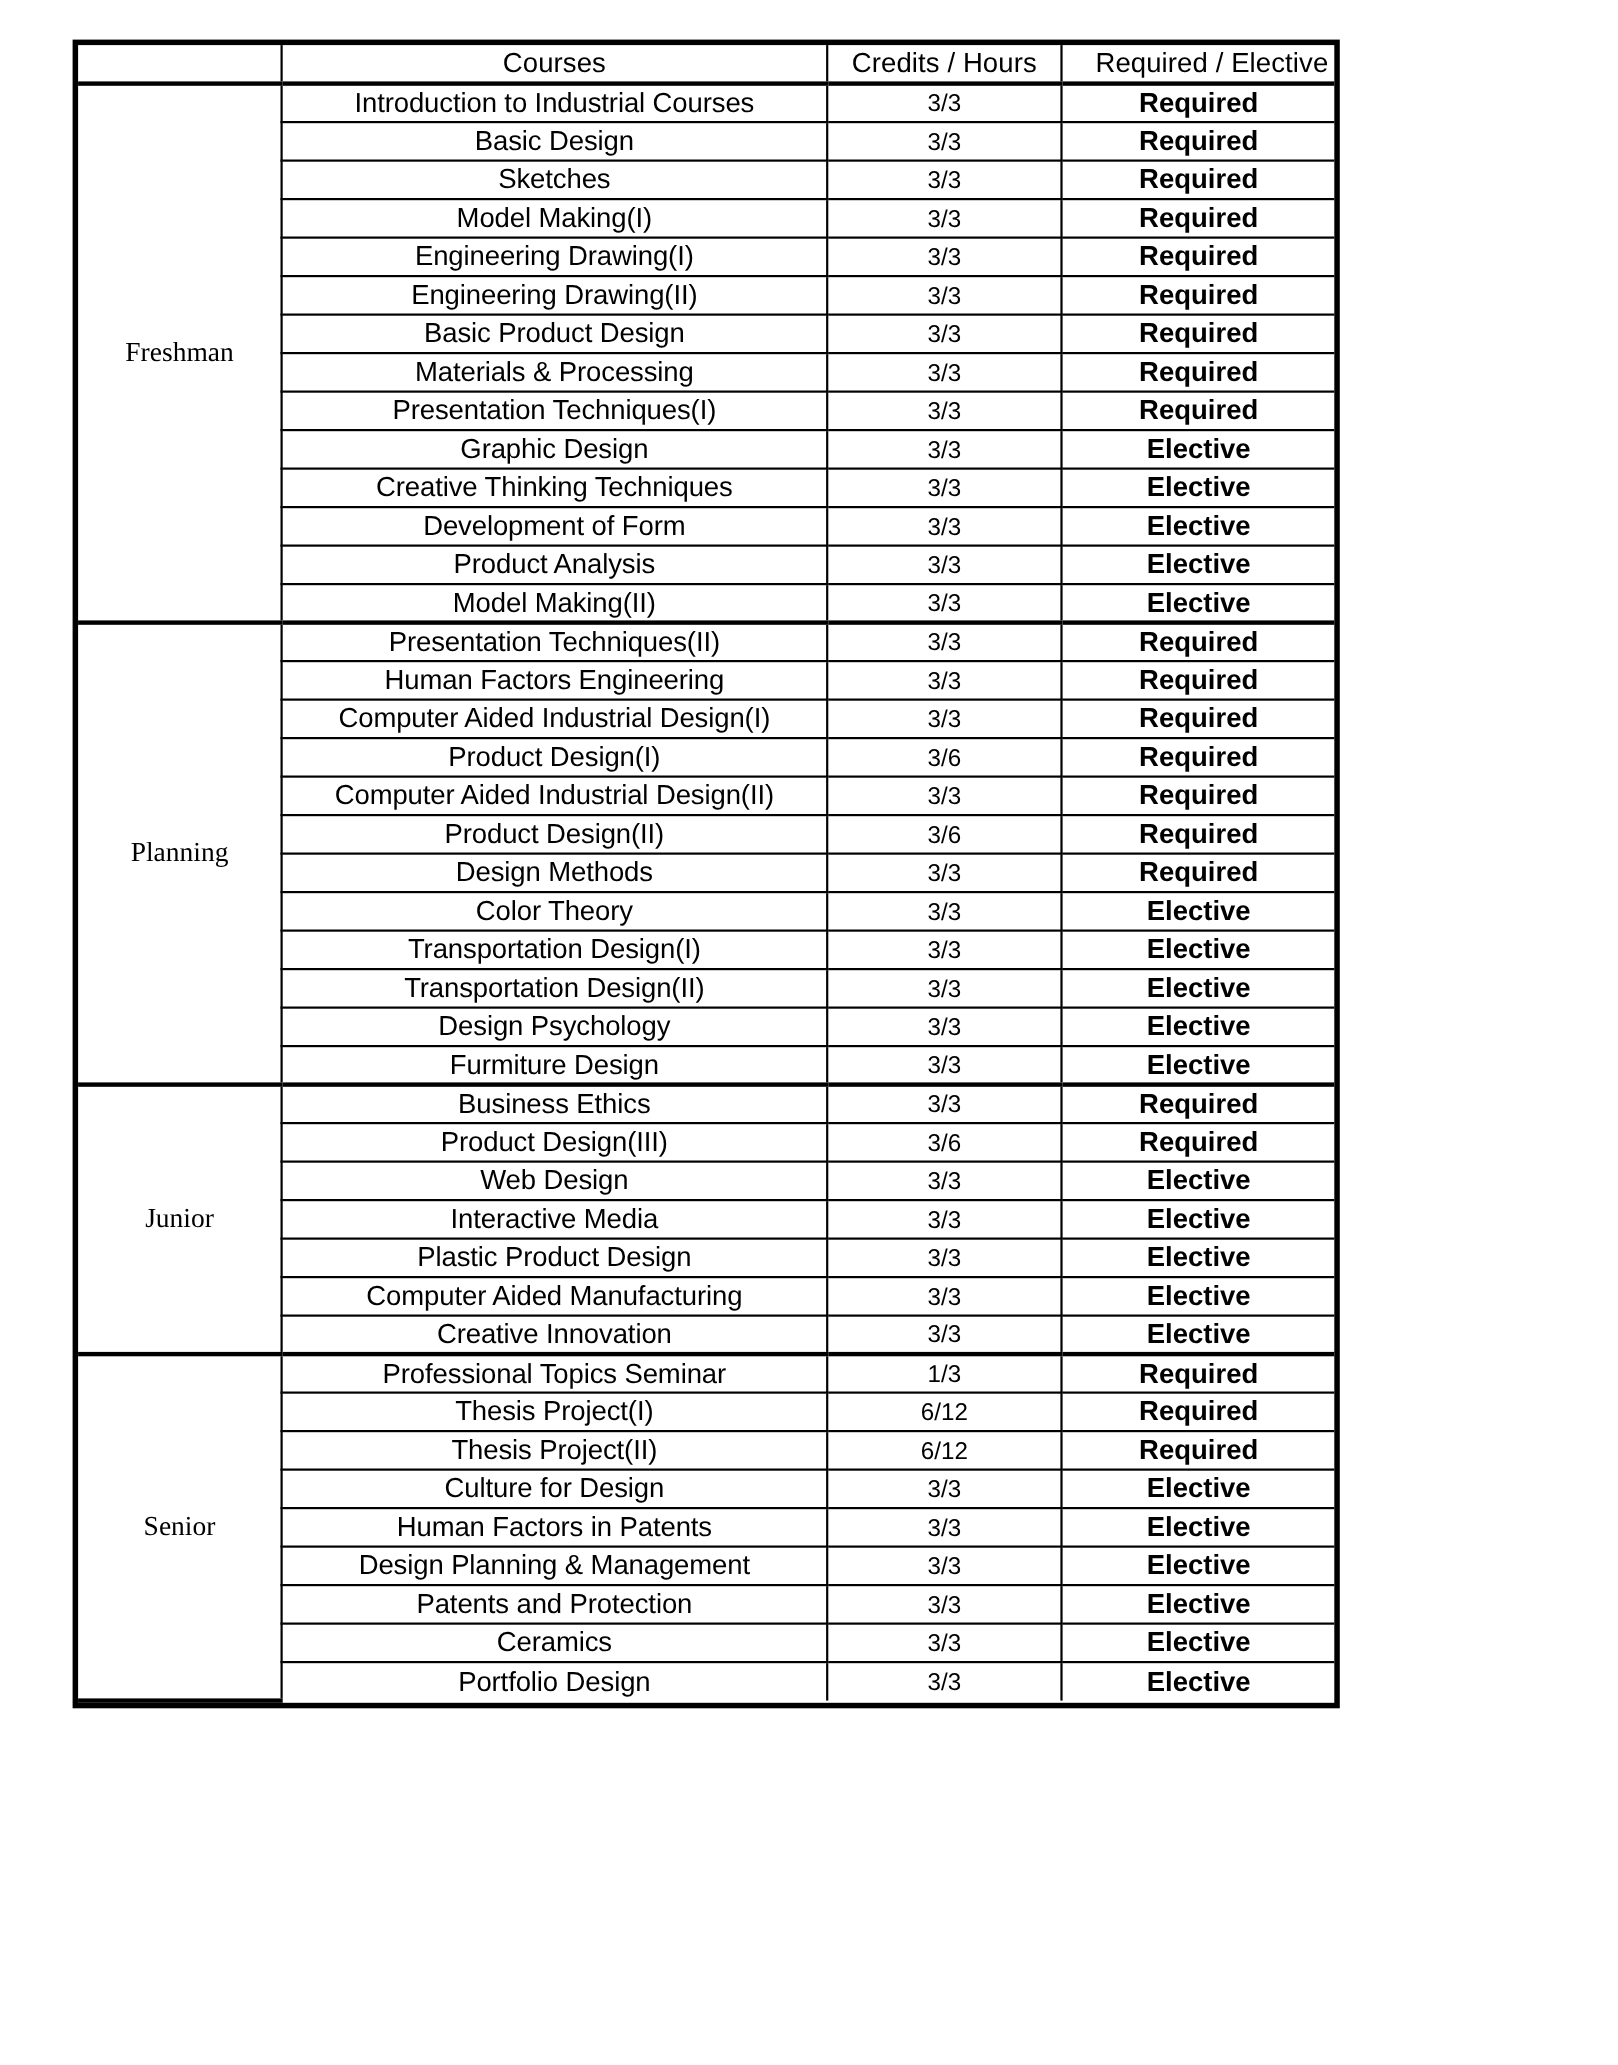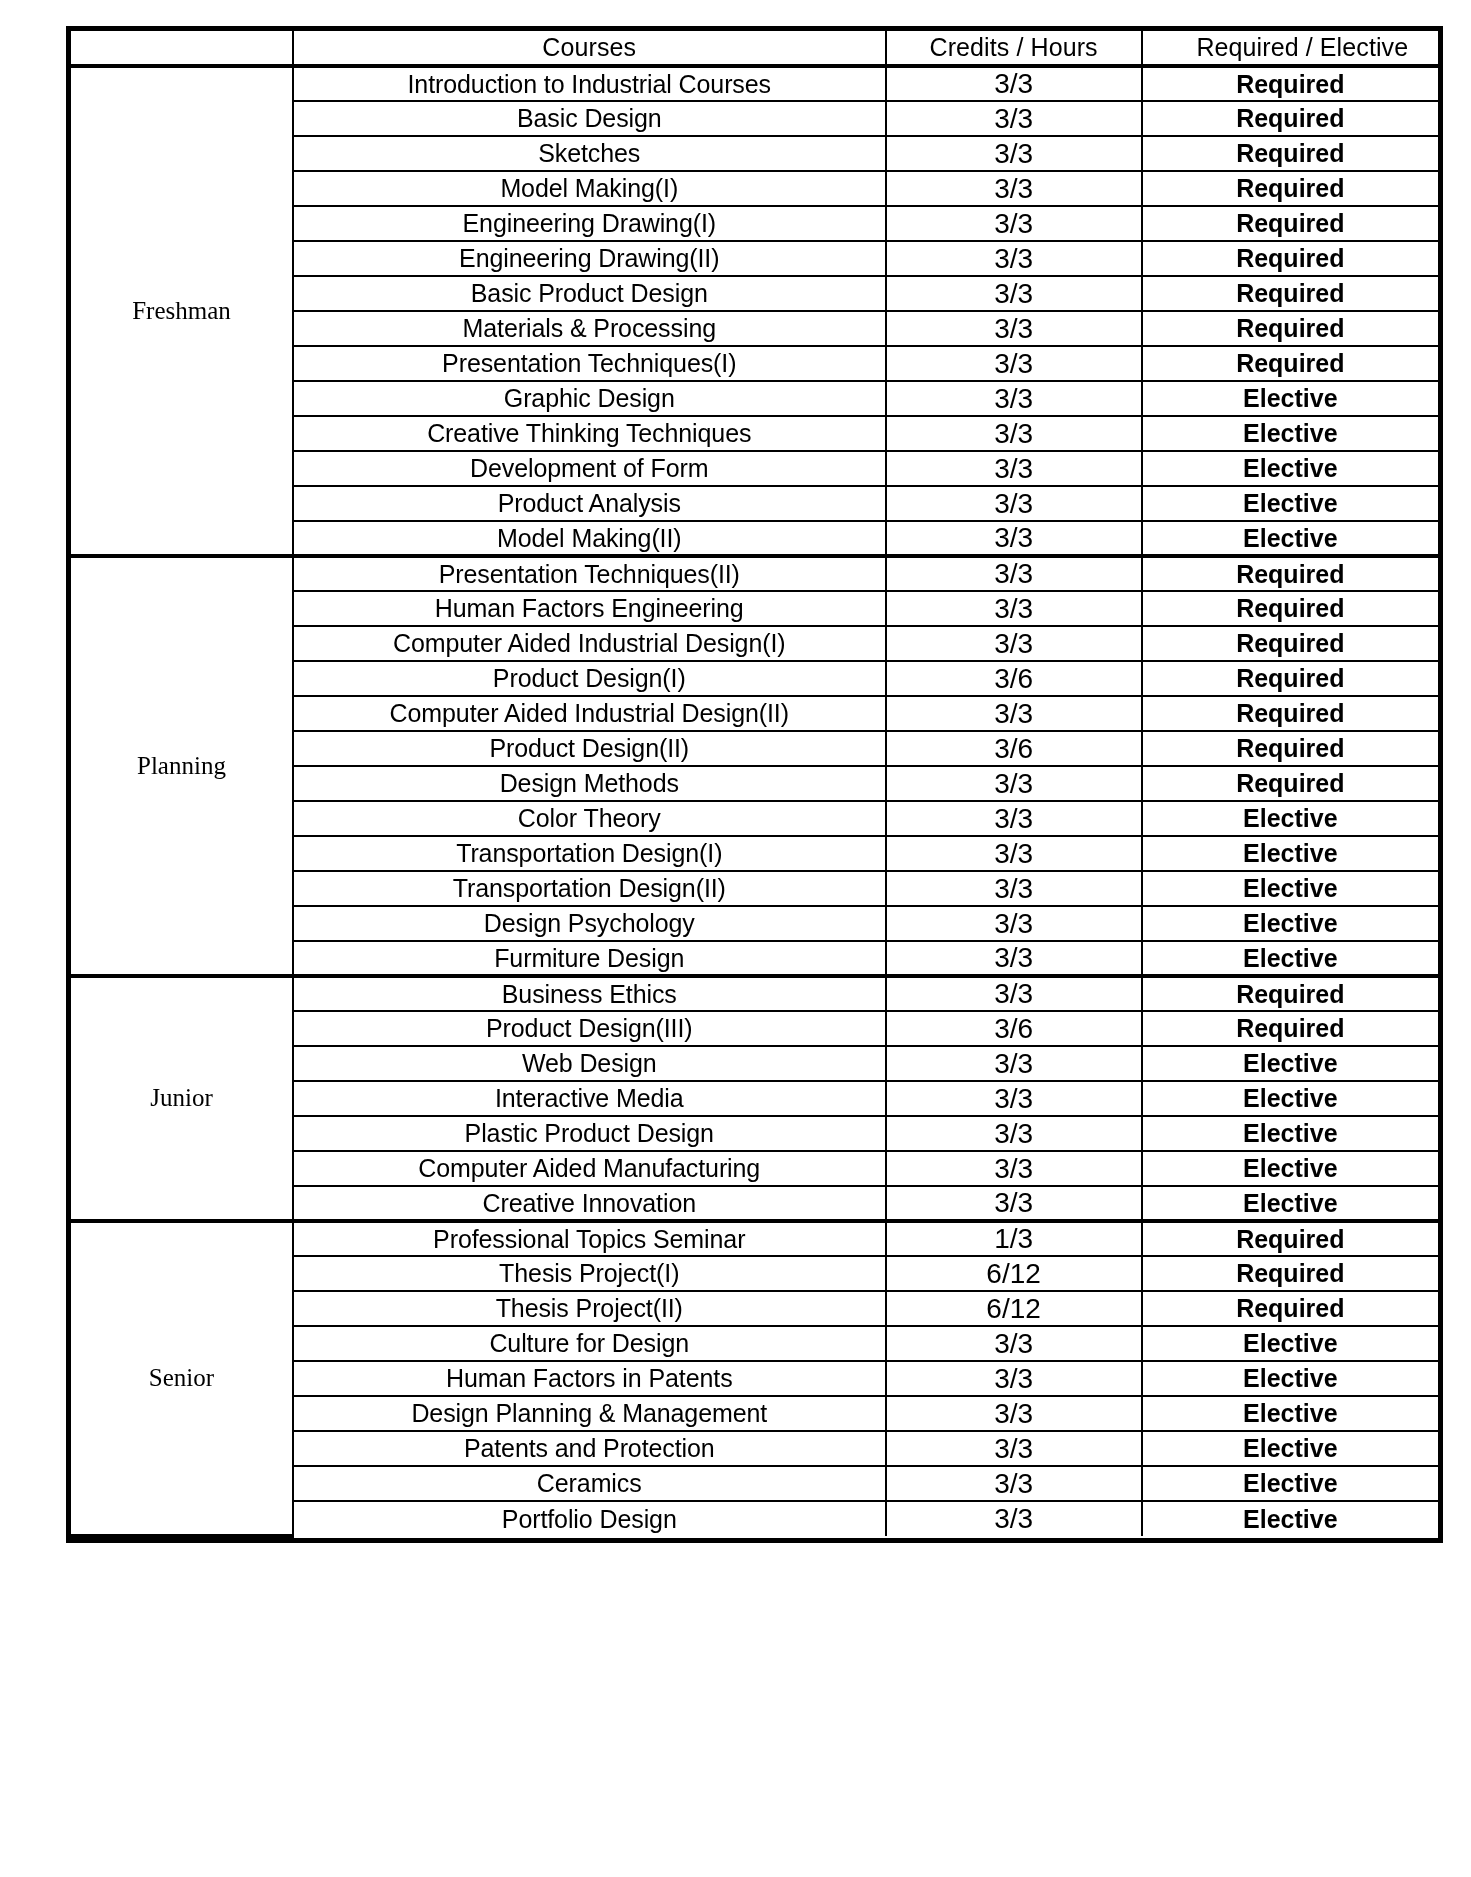--- a/index.html
+++ b/index.html
@@ -16,22 +16,22 @@
   .page {
     position: relative;
     width: 1471px;
     height: 1877px;
     background: #ffffff;
     box-sizing: border-box;
   }
   .table-wrap {
     position: absolute;
     left: 66px;
-    top: 26px;
-    width: 1377px;
+    top: 36px;
+    width: 1152px;
     border: 5px solid #000000;
     box-sizing: border-box;
     background: #ffffff;
   }
   table.curriculum {
     border-collapse: collapse;
     width: 100%;
     table-layout: fixed;
   }
   table.curriculum col.c-year   { width: 182px; }
@@ -60,21 +60,21 @@
   }
   table.curriculum td.year-cell {
     font-size: 25px;
     border-left: none;
   }
   table.curriculum td.course-cell {
     font-size: 25px;
     letter-spacing: -0.1px;
   }
   table.curriculum td.credit-cell {
-    font-size: 28px;
+    font-size: 22px;
   }
   table.curriculum td.req-cell {
     font-size: 25px;
     border-right: none;
     font-weight: bold;
   }
   table.curriculum th.header-cell:first-child {
     border-left: none;
     border-top: none;
   }

